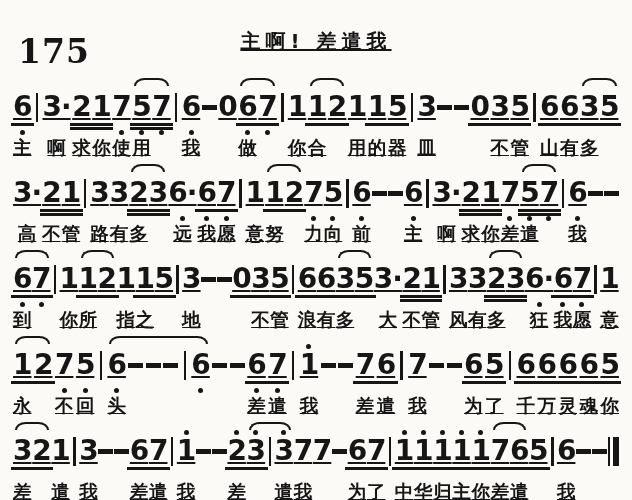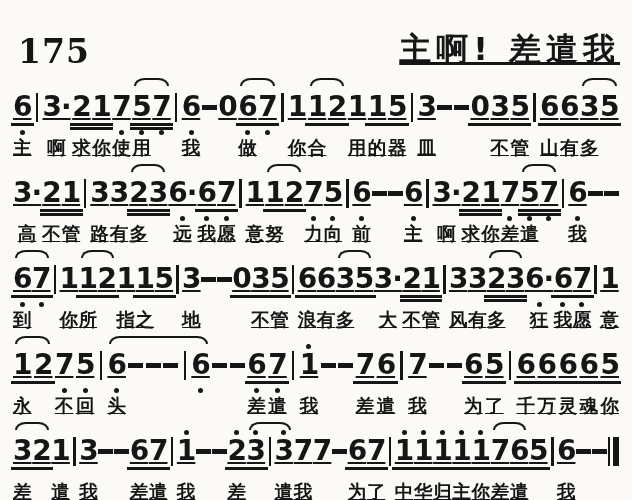--- a/index.html
+++ b/index.html
@@ -1,20 +1,20 @@
 <!DOCTYPE html>
 <html><head>
 <meta charset="utf-8">
 <style>
   html,body{margin:0;padding:0;width:632px;height:500px;overflow:hidden;}
   body{background:#fbfaf6;color:#161616;font-family:"DejaVu Sans",sans-serif;}
   .page{padding:12px 12px 0 12px;text-decoration:underline;}
   .header{position:relative;height:66px;}
   .hymn-number{position:absolute;left:6px;top:20px;font-size:33px;font-weight:800;font-family:"DejaVu Serif","Liberation Serif",serif;letter-spacing:1px;}
-  .title{text-align:right;padding-top:16px;font-size:32px;font-weight:900;letter-spacing:5px;white-space:nowrap;}
+  .title{text-align:center;padding-top:16px;font-size:20px;font-weight:900;letter-spacing:5px;white-space:nowrap;}
   .score{display:block;}
   .line{display:flex;justify-content:space-between;align-items:flex-start;margin:0 1px 5px 1px;}
   .tok{display:flex;flex-direction:column;align-items:center;min-width:8px;}
   
   .arc{height:8px;align-self:stretch;margin:0 -4px;box-sizing:border-box;}
   .arc.s{border-top:2.6px solid #161616;border-left:2px solid #161616;border-top-left-radius:100% 190%;margin-left:2px;}
   .arc.e{border-top:2.6px solid #161616;border-right:2px solid #161616;border-top-right-radius:100% 190%;margin-right:2px;}
   .arc.m{border-top:2.6px solid #161616;}
   
   .oct{height:6px;display:flex;justify-content:center;align-self:stretch;}

